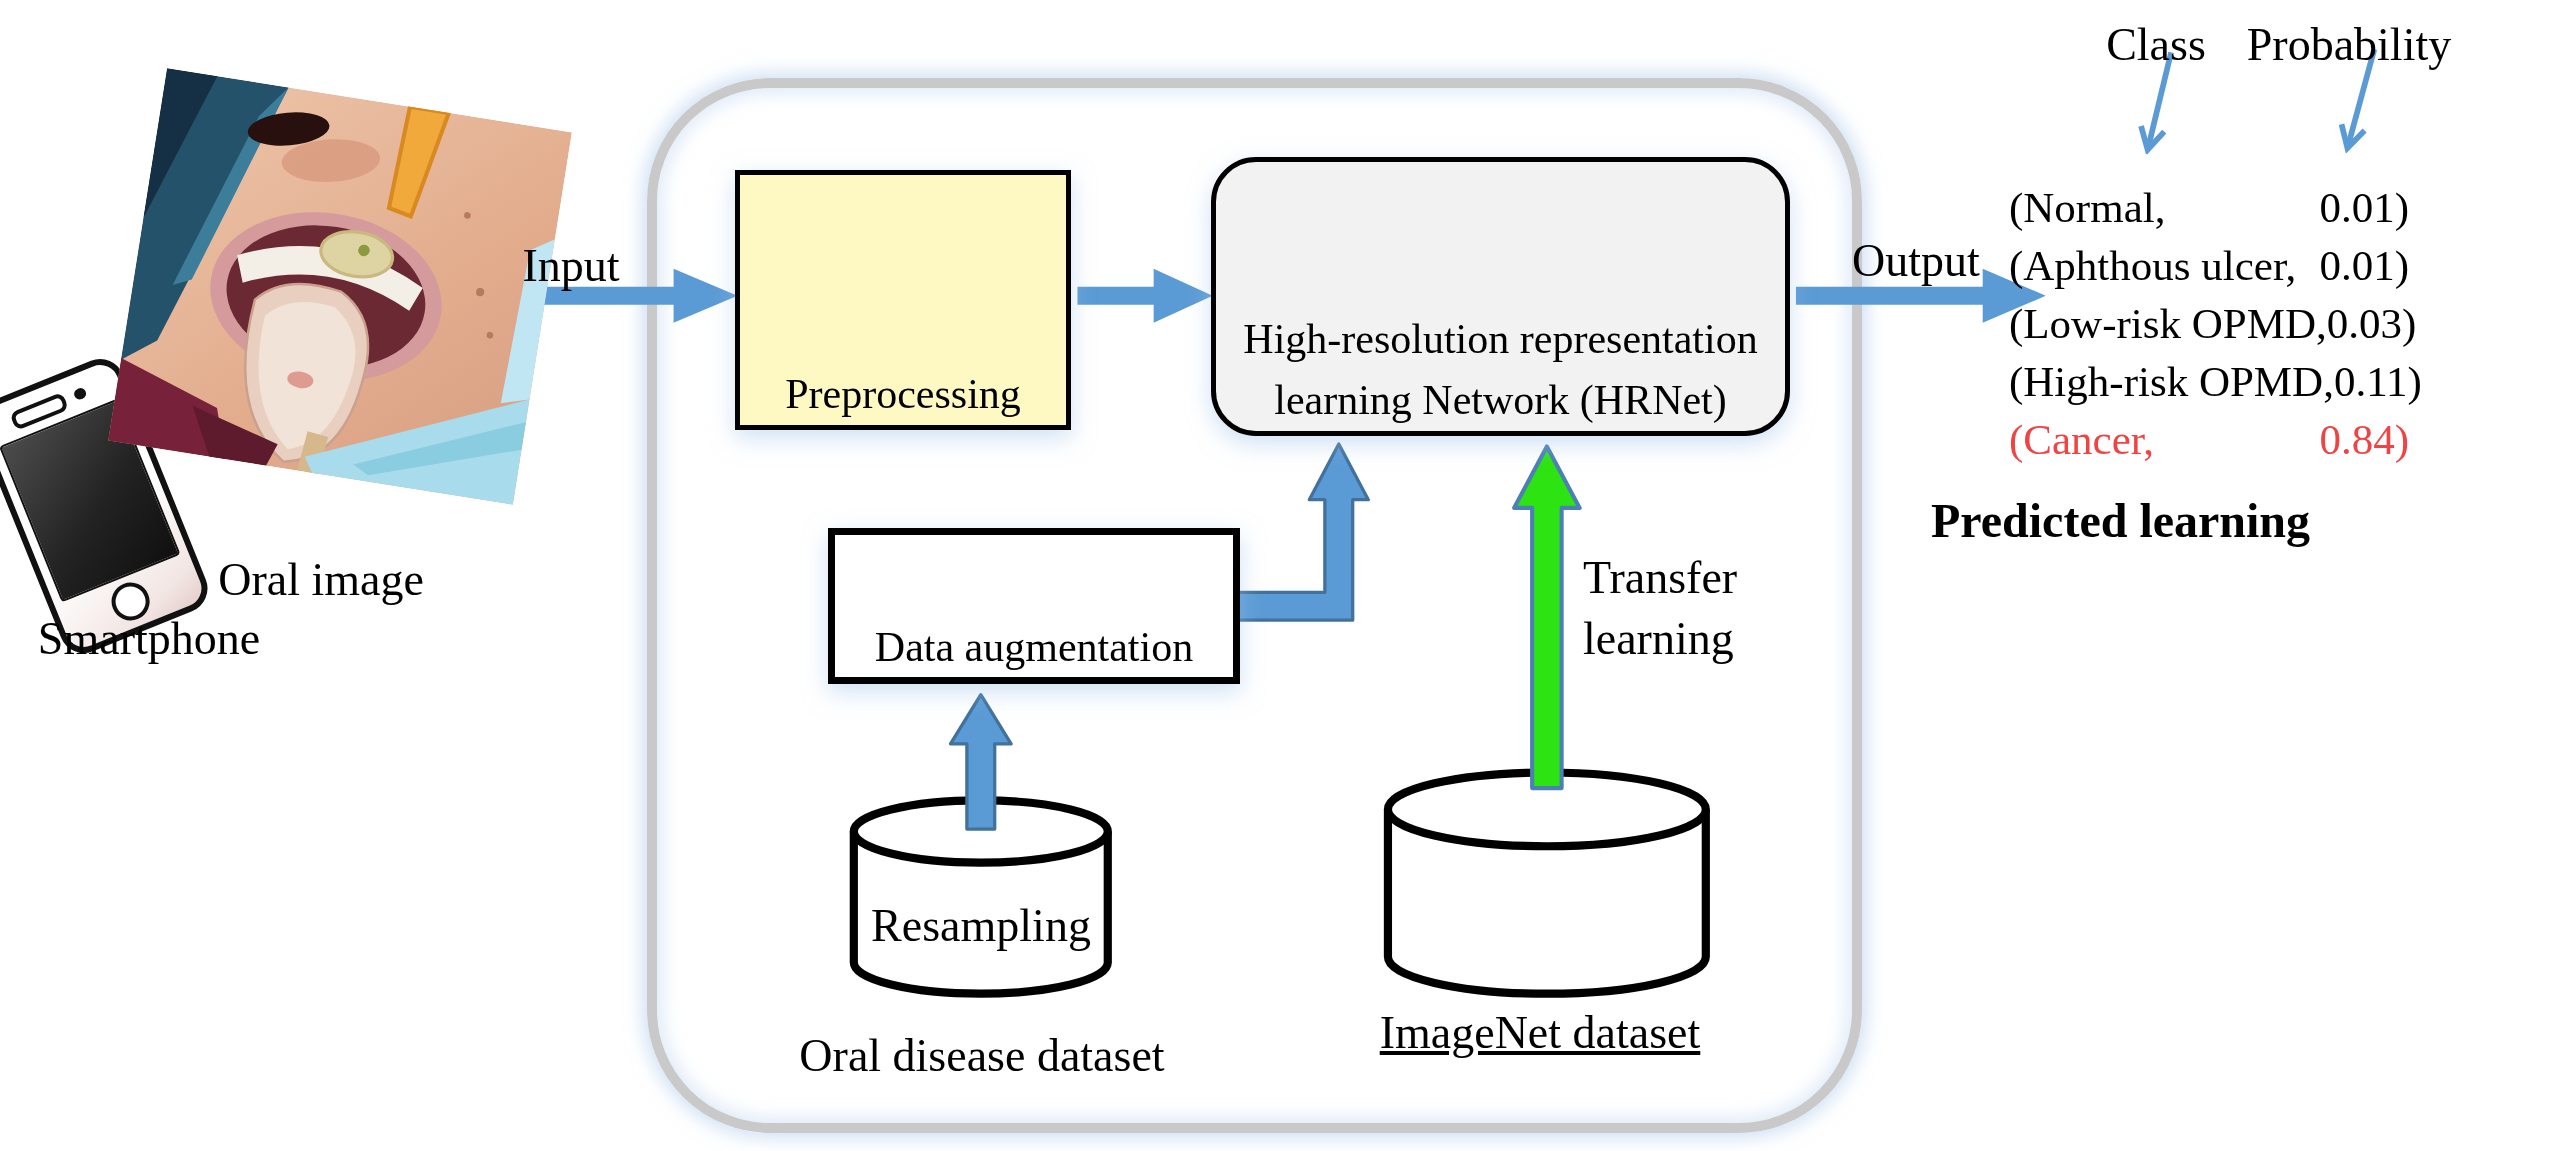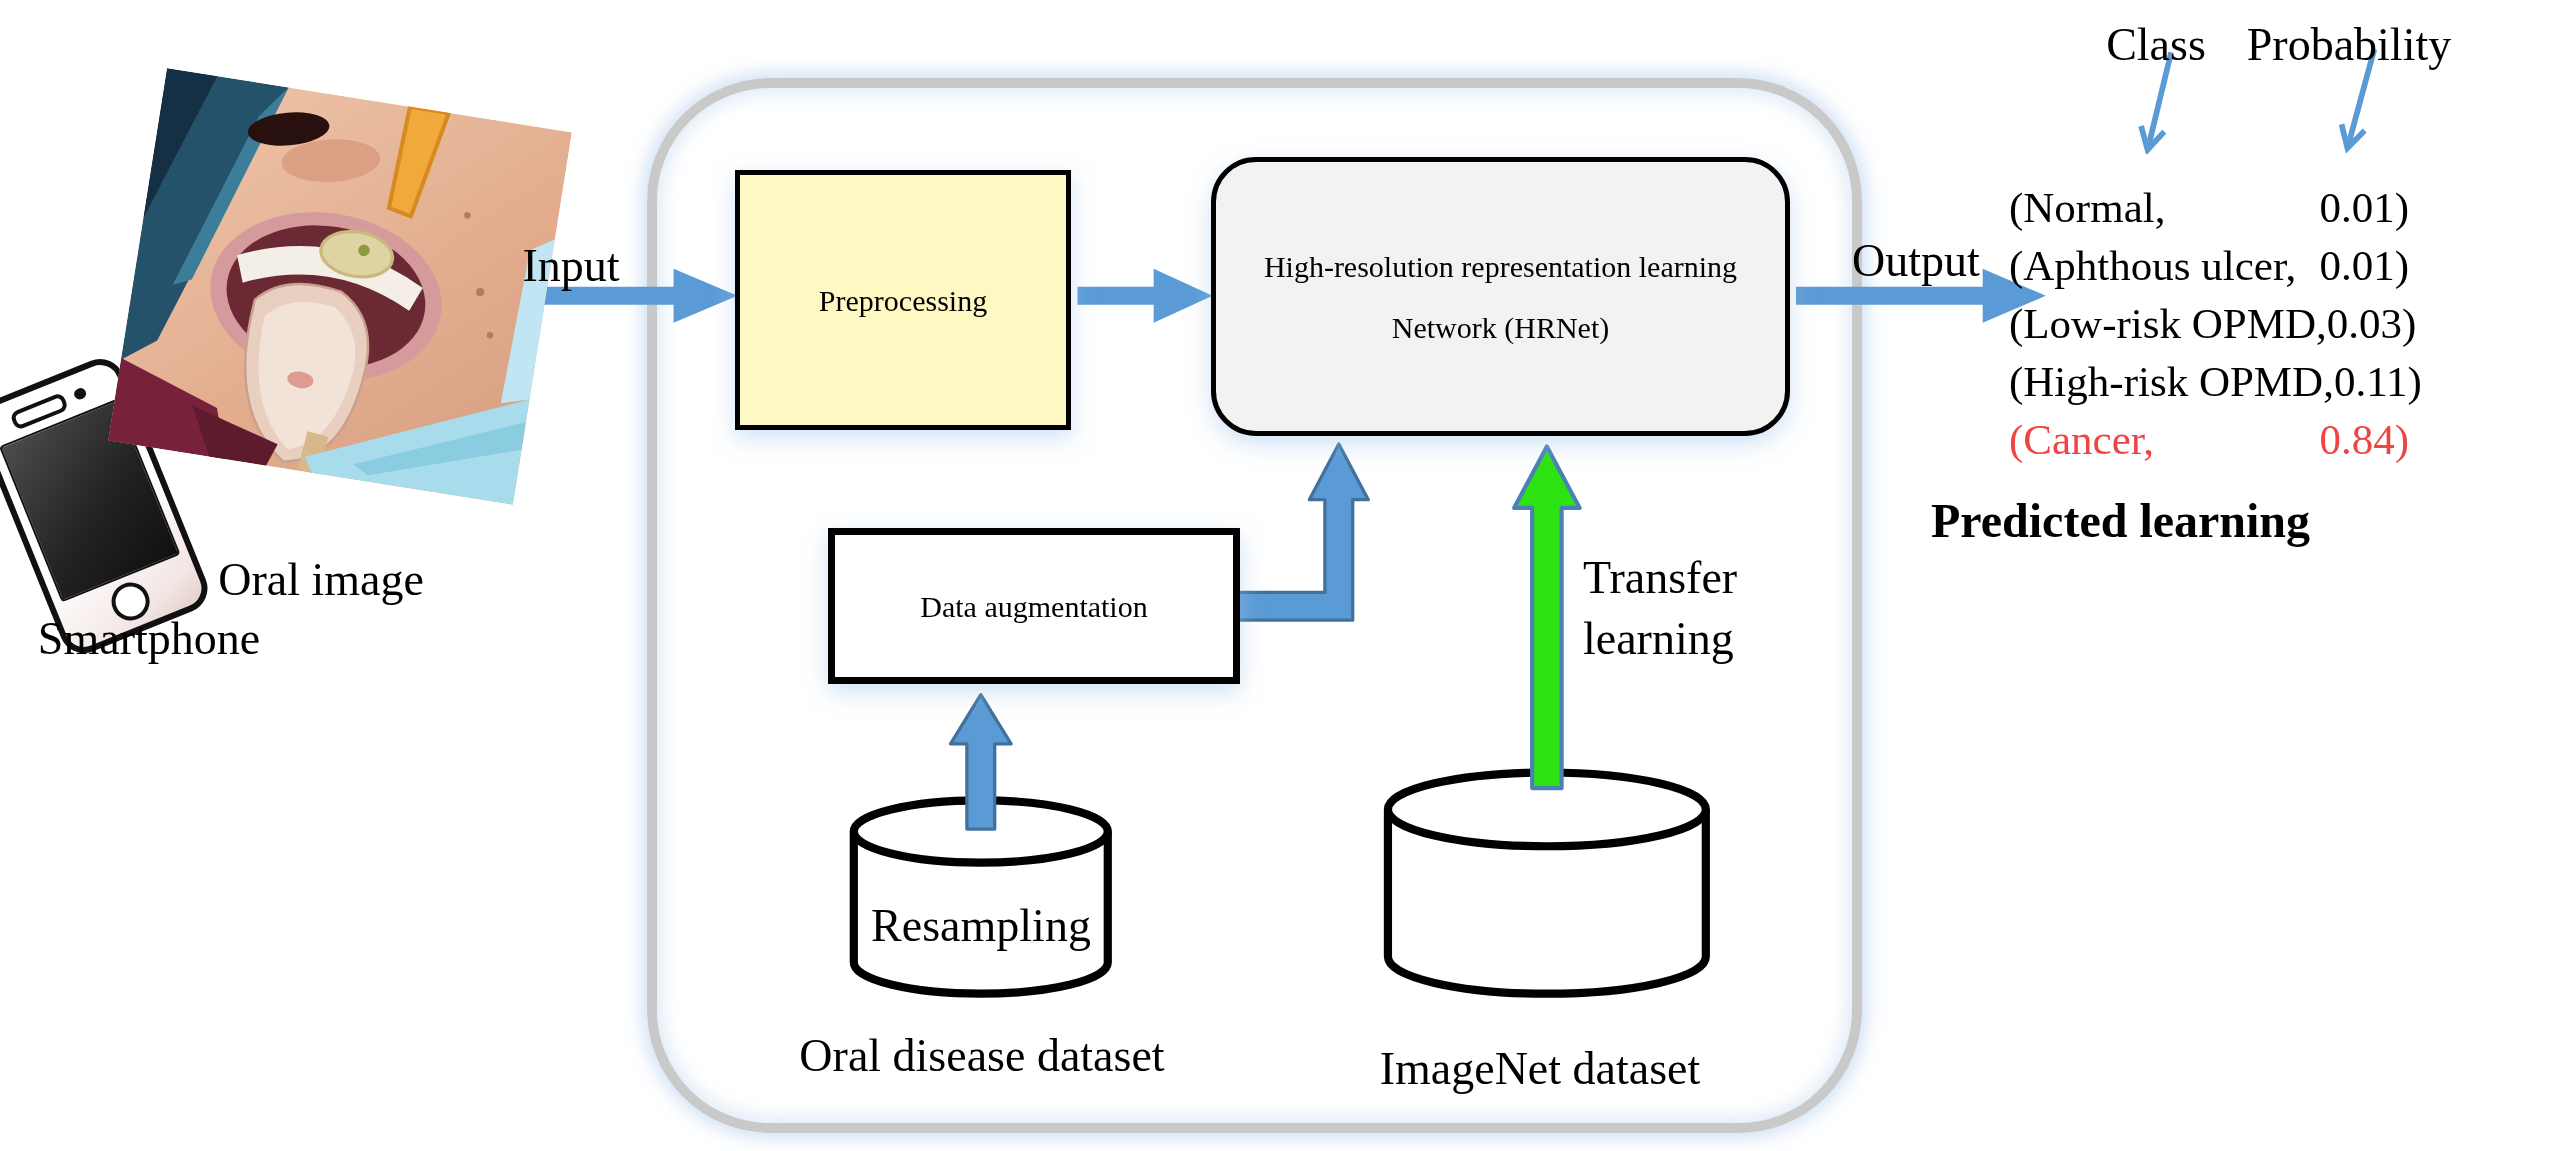--- a/index.html
+++ b/index.html
@@ -11,39 +11,39 @@
   .lbl{font-size:46px;white-space:nowrap;margin-top:16px;}
   .center-x{transform:translateX(-50%);}
   
   #frame{
     left:647px;top:78px;width:1215px;height:1055px;box-sizing:border-box;
     border:10.7px solid #c9c9c9;border-radius:123px;
     box-shadow:0 0 18px 4.9px rgba(170,200,235,.55), inset 0 0 18px 4.9px rgba(170,200,235,.40);
   }
   
   .fbox{
-    box-sizing:border-box;display:flex;align-items:center;justify-content:center;
-    text-align:center;font-size:30px;line-height:61px;
+    box-sizing:border-box;display:flex;align-items:flex-end;justify-content:center;
+    text-align:center;font-size:42px;line-height:61px;
     filter:drop-shadow(0 8.2px 11.5px rgba(160,195,235,.5));
   }
   #preprocessing-box{left:735px;top:170px;width:336px;height:260px;background:#fef9c3;border:5.7px solid #000;}
   #hrnet-box{left:1211px;top:157px;width:579px;height:279px;background:#f2f2f2;border:5.7px solid #000;border-radius:45px;padding:0 23px;}
   #dataaug-box{left:828px;top:528px;width:412px;height:156px;background:#ffffff;border:7.4px solid #000;padding:0 33px;line-height:59px;}
   
   #results{left:2009px;top:179px;width:400px;}
   .result-row{display:flex;justify-content:space-between;height:58px;font-size:43px;line-height:58px;white-space:nowrap;}
   .result-row.cancer{color:#ef4444;}
   #predicted-results{left:1931px;top:493px;font-weight:bold;font-size:48px;white-space:nowrap;}
   #class-header{left:2156px;top:1.6px;}
   #probability-header{left:2349px;top:1.6px;}
   #input-label{left:571px;top:223px;}
   #output-label{left:1916px;top:218px;}
   #transfer-learning-label{left:1583px;top:547px;width:205px;font-size:46px;line-height:61px;}
   #oral-disease-label{left:982px;top:1013px;}
-  #imagenet-label{left:1540px;top:1026px;}
+  #imagenet-label{left:1540px;top:990px;text-decoration:underline;}
   #smartphone-label{left:149px;top:596px;}
   #oral-image-label{left:321px;top:537px;}
   #resampling-label{left:981px;top:883px;}
   
   #phone{
     left:14px;top:371px;width:156px;height:270px;box-sizing:border-box;
     border:6.6px solid #111;border-radius:24.6px;
     background:linear-gradient(155deg,#ffffff 58%,#f2e6e4 88%,#e3cdca);
     transform:rotate(-22deg);
   }

